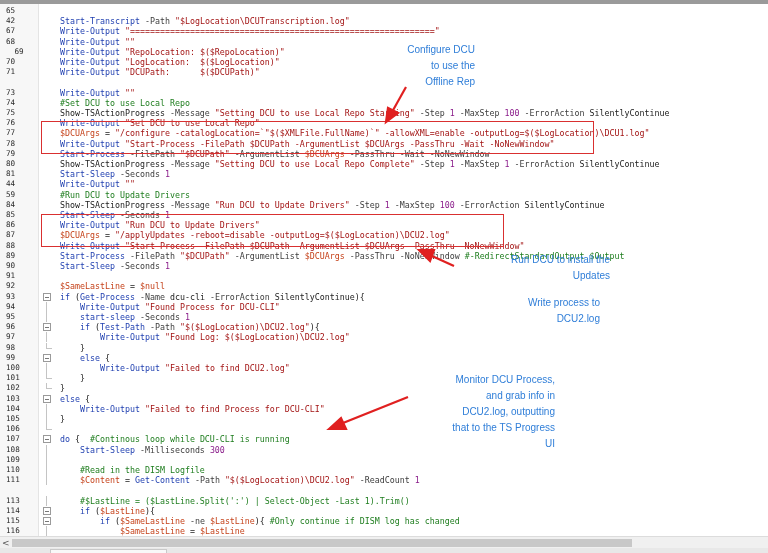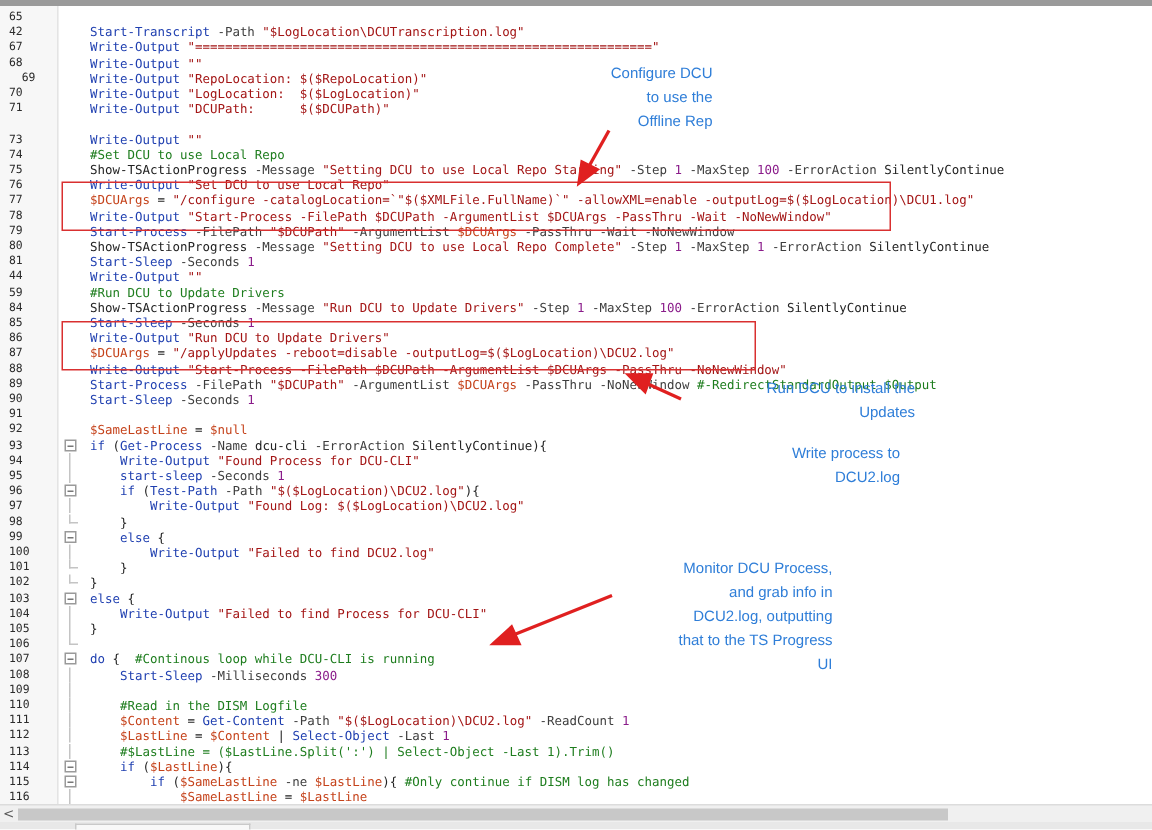--- a/index.html
+++ b/index.html
@@ -78,21 +78,20 @@
     <div class="line" style="top: 379.4px;"><span class="ln">102</span><span class="fold"><span class="end"></span></span><span class="code"><span class="t">}</span></span></div>
     <div class="line" style="top: 390px;"><span class="ln">103</span><span class="fold"><span class="box"></span></span><span class="code"><span class="k">else</span><span class="t"> {</span></span></div>
     <div class="line" style="top: 399.8px;"><span class="ln">104</span><span class="fold"><span class="vline"></span></span><span class="code"><span class="t">    </span><span class="k">Write-Output</span><span class="t"> </span><span class="s">"Failed to find Process for DCU-CLI"</span></span></div>
     <div class="line" style="top: 410px;"><span class="ln">105</span><span class="fold"><span class="vline"></span></span><span class="code"><span class="t">}</span></span></div>
     <div class="line" style="top: 420.2px;"><span class="ln">106</span><span class="fold"><span class="end"></span></span><span class="code"></span></div>
     <div class="line" style="top: 430.4px;"><span class="ln">107</span><span class="fold"><span class="box"></span></span><span class="code"><span class="k">do</span><span class="t"> {  </span><span class="c">#Continous loop while DCU-CLI is running</span></span></div>
     <div class="line" style="top: 440.6px;"><span class="ln">108</span><span class="fold"><span class="vline"></span></span><span class="code"><span class="t">    </span><span class="k">Start-Sleep</span><span class="p"> -Milliseconds </span><span class="n">300</span></span></div>
     <div class="line" style="top: 450.8px;"><span class="ln">109</span><span class="fold"><span class="vline"></span></span><span class="code"></span></div>
     <div class="line" style="top: 461px;"><span class="ln">110</span><span class="fold"><span class="vline"></span></span><span class="code"><span class="t">    </span><span class="c">#Read in the DISM Logfile</span></span></div>
     <div class="line" style="top: 471.2px;"><span class="ln">111</span><span class="fold"><span class="vline"></span></span><span class="code"><span class="t">    </span><span class="v">$Content</span><span class="t"> = </span><span class="k">Get-Content</span><span class="p"> -Path </span><span class="s">"$($LogLocation)\DCU2.log"</span><span class="p"> -ReadCount </span><span class="n">1</span></span></div>
-    <div class="line" style="top: 481.4px;"><span class="ln">112</span><span class="fold"><span class="vline"></span></span><span class="code"><span class="t">    </span><span class="v">$LastLine</span><span class="t"> = </span><span class="v">$Content</span><span class="t"> | </span><span class="k">Select-Object</span><span class="p"> -Last </span><span class="n">1</span></span></div>
     <div class="line" style="top: 491.6px;"><span class="ln">113</span><span class="fold"><span class="vline"></span></span><span class="code"><span class="t">    </span><span class="c">#$LastLine = ($LastLine.Split(':') | Select-Object -Last 1).Trim()</span></span></div>
     <div class="line" style="top: 501.8px;"><span class="ln">114</span><span class="fold"><span class="box"></span></span><span class="code"><span class="t">    </span><span class="k">if</span><span class="t"> (</span><span class="v">$LastLine</span><span class="t">){</span></span></div>
     <div class="line" style="top: 512px;"><span class="ln">115</span><span class="fold"><span class="box"></span></span><span class="code"><span class="t">        </span><span class="k">if</span><span class="t"> (</span><span class="v">$SameLastLine</span><span class="p"> -ne </span><span class="v">$LastLine</span><span class="t">){ </span><span class="c">#Only continue if DISM log has changed</span></span></div>
     <div class="line" style="top: 522.2px;"><span class="ln">116</span><span class="fold"><span class="vline"></span></span><span class="code"><span class="t">            </span><span class="v">$SameLastLine</span><span class="t"> = </span><span class="v">$LastLine</span></span></div>
   </div>
 
 <div class="hbox" style="left:41px;top:121px;width:551px;height:31px;"></div>
 <div class="hbox" style="left:41px;top:214px;width:461px;height:31px;"></div>
 
 <div class="note" style="left:355px;top:42px;width:120px;">

